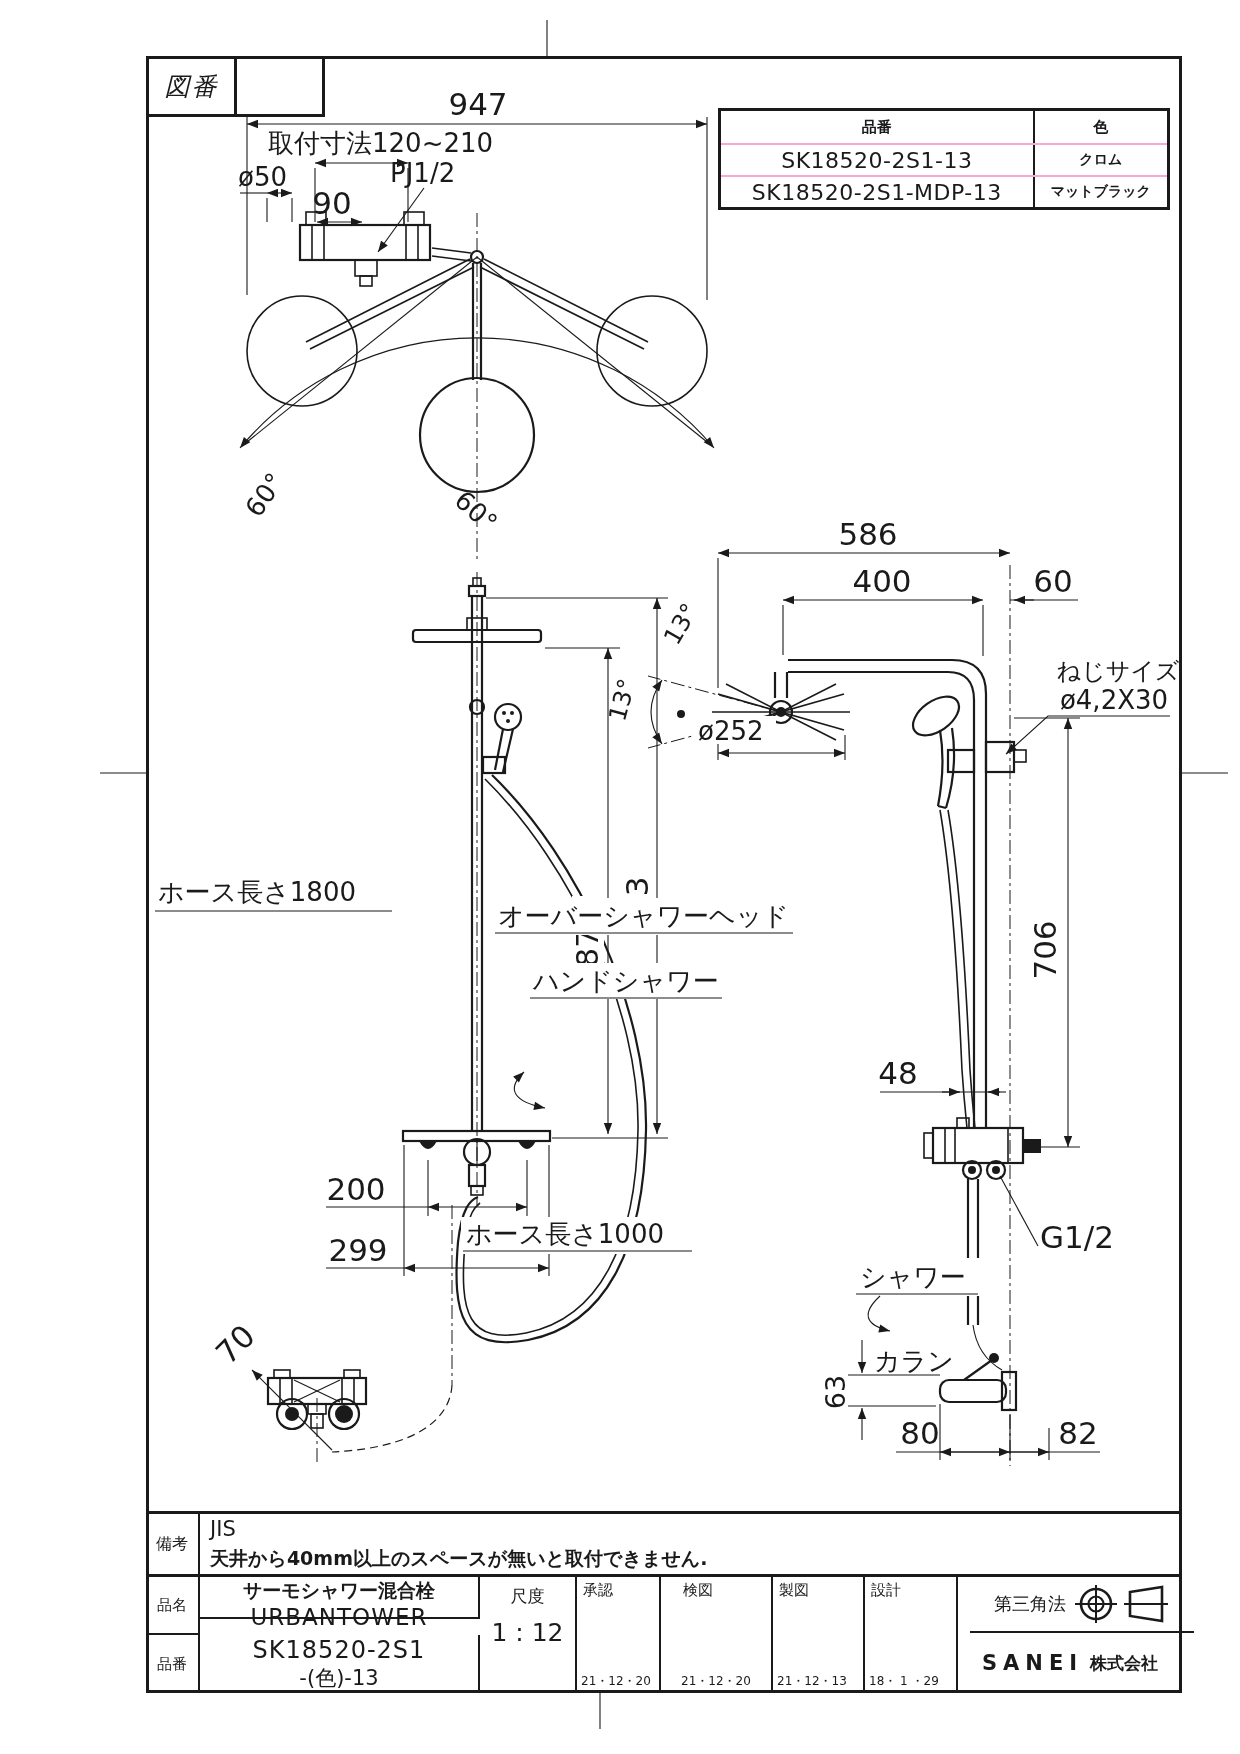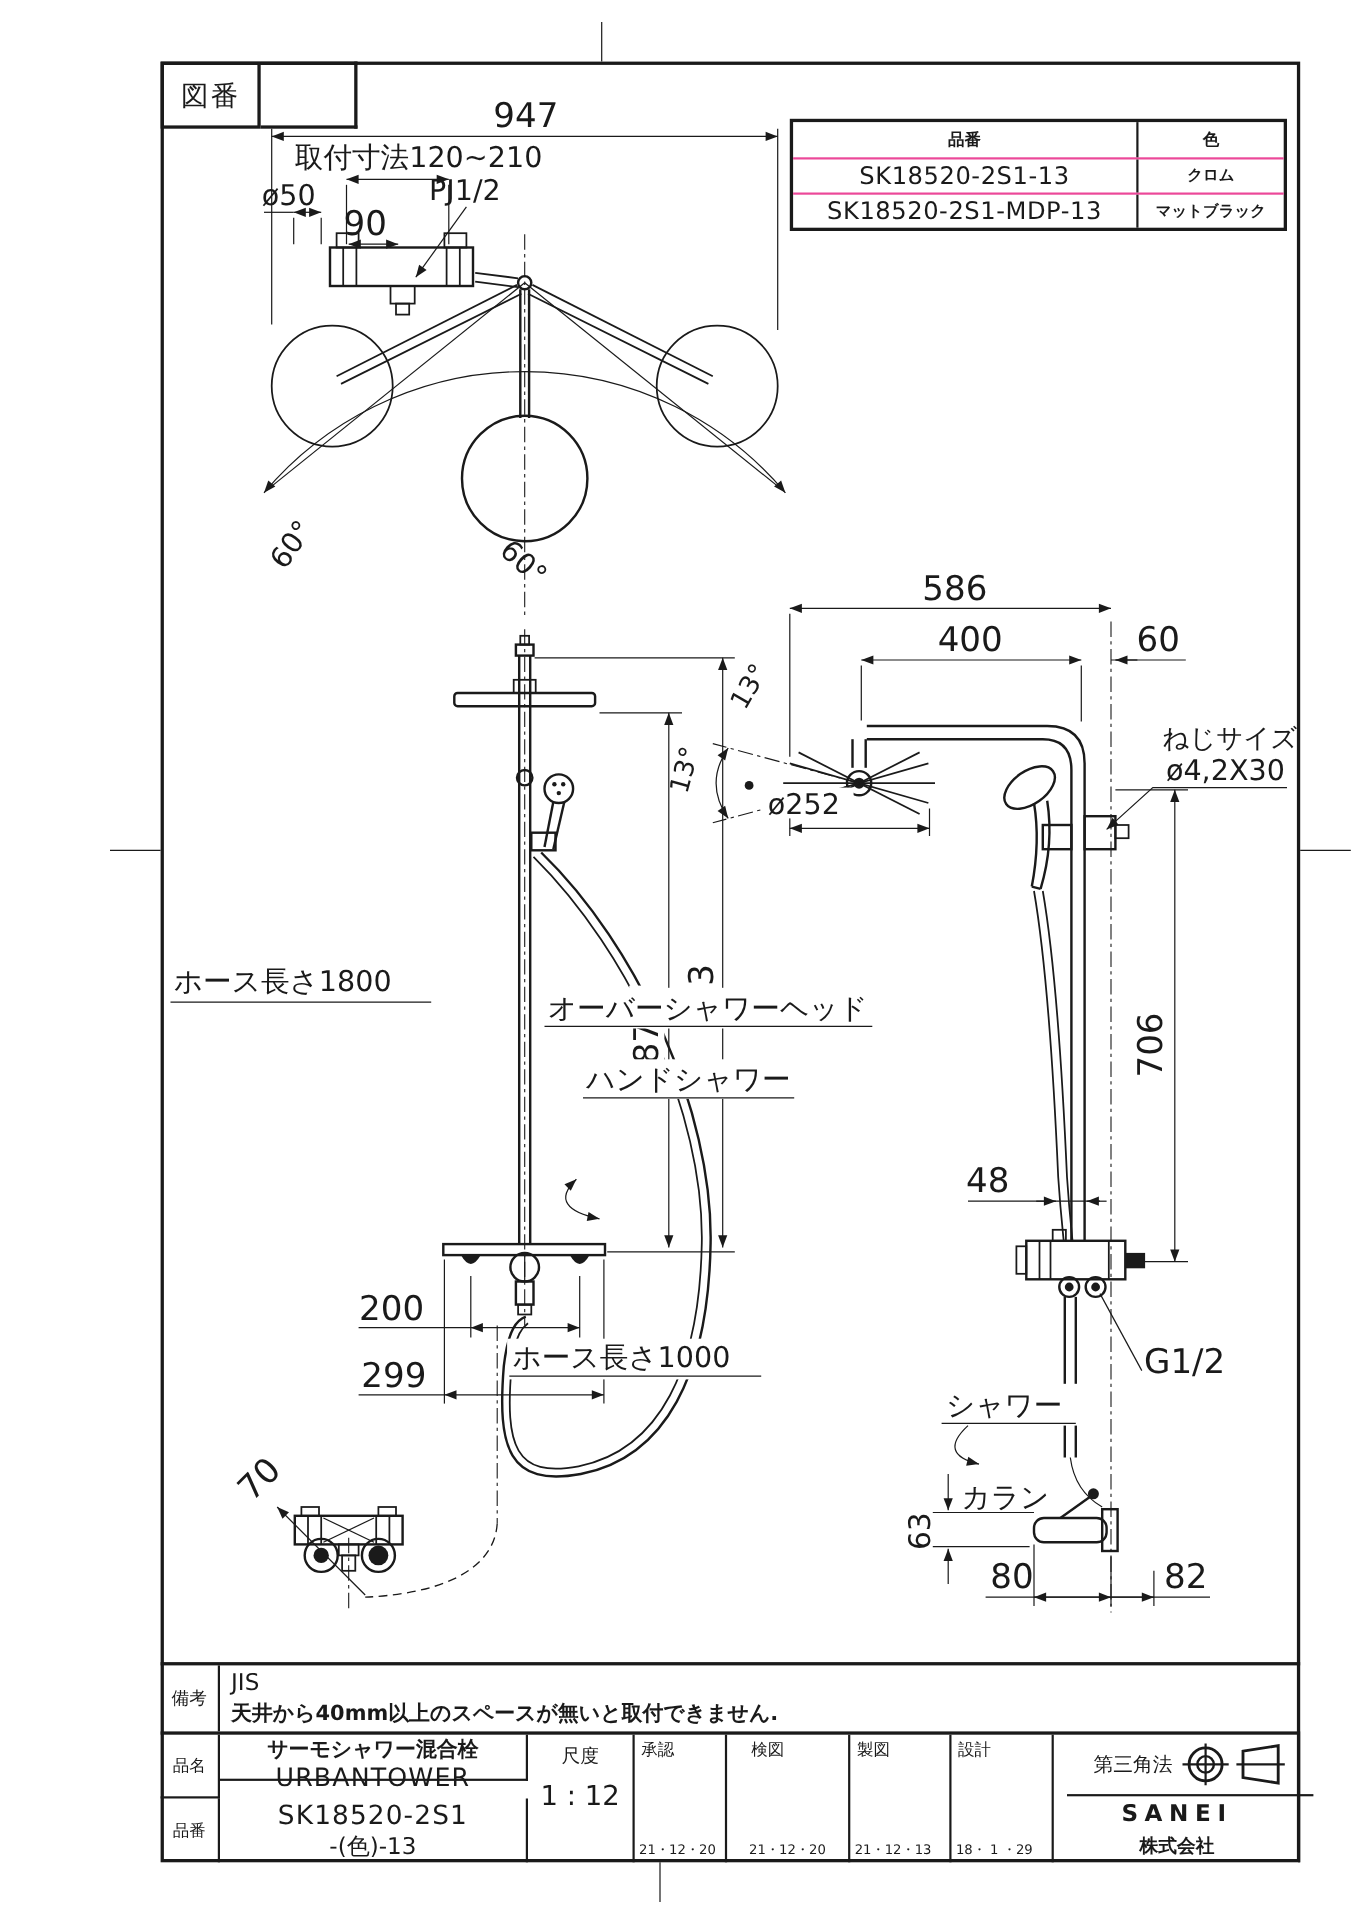--- a/index.html
+++ b/index.html
@@ -2,26 +2,26 @@
 <html><head>
 <meta charset="utf-8">
 <style>
   html,body{margin:0;padding:0;background:#e8e8e8;}
   .page{position:relative;width:1240px;height:1754px;background:#fff;
         font-family:"DejaVu Sans","Liberation Sans",sans-serif;color:#1a1a1a;overflow:hidden;}
   .abs{position:absolute;box-sizing:border-box;}
   .sheet-border{left:146px;top:56px;width:1036px;height:1637px;border:3px solid #1a1a1a;}
   
   .zuban{left:146px;top:56px;height:61px;display:flex;}
-  .zuban .cell{box-sizing:border-box;border:3px solid #1a1a1a;display:flex;align-items:center;justify-content:center;}
+  .zuban .cell{box-sizing:border-box;border:3px solid #1a1a1a;display:flex;align-items:center;justify-content:center;font-style:italic;}
   .zuban .c1{width:91px;font-size:25px;letter-spacing:2px;}
   .zuban .c2{width:88px;border-left:none;}
   
   .ptable{left:718px;top:108px;width:452px;border:3px solid #1a1a1a;}
-  .ptable .row{display:flex;border-top:2px solid #ec4899;}
+  .ptable .row{display:flex;border-top:2px solid #f9a8d4;}
   .ptable .row:first-child{border-top:none;}
   .ptable .cell{box-sizing:border-box;display:flex;align-items:center;justify-content:center;}
   .ptable .ca{width:315px;border-right:2px solid #1a1a1a;}
   .ptable .cb{width:133px;}
   .ptable .hdr{height:32px;font-size:15px;font-weight:bold;}
   .ptable .val{height:30px;}
   .ptable .pno{font-size:22px;font-weight:500;letter-spacing:0.5px;}
   .ptable .col{font-size:14px;font-weight:bold;}
   
   .remarks{left:146px;top:1511px;width:1036px;height:66px;border-top:3px solid #1a1a1a;border-bottom:3px solid #1a1a1a;display:flex;}
@@ -46,21 +46,21 @@
   .c-scale .sv{font-size:25px;font-weight:500;margin-top:10px;}
   .c-appr{left:431px;top:0;width:84px;height:116px;}
   .c-check{left:531px;top:0;width:96px;height:116px;}
   .c-draft{left:627px;top:0;width:92px;height:116px;}
   .c-design{left:719px;top:0;width:93px;height:116px;}
   .sign .lab{position:absolute;top:4px;left:6px;}
   .sign .date{position:absolute;bottom:3px;left:4px;font-size:12px;font-weight:500;white-space:nowrap;}
   .c-right{left:812px;top:0;width:224px;height:116px;border-right:none;}
   .cr-top{position:absolute;left:12px;top:0;width:224px;height:56px;border-bottom:2px solid #1a1a1a;box-sizing:border-box;display:flex;align-items:center;justify-content:center;gap:8px;}
   .cr-top .pl{font-size:18px;}
-  .cr-bot{position:absolute;left:0;top:56px;width:224px;height:60px;display:flex;align-items:center;justify-content:center;gap:7px;flex-direction:column;}
+  .cr-bot{position:absolute;left:0;top:56px;width:224px;height:60px;display:flex;align-items:center;justify-content:center;gap:7px;}
   .cr-bot .en{font-size:21px;font-weight:bold;letter-spacing:6px;}
   .cr-bot .jp{font-size:17px;font-weight:bold;}
   
   svg.draw{position:absolute;left:0;top:0;}
   .ol{stroke:#1a1a1a;stroke-width:2.2;fill:none;}
   .ol2{stroke:#1a1a1a;stroke-width:1.6;fill:none;}
   .tl{stroke:#1a1a1a;stroke-width:1.1;fill:none;}
   .cl{stroke:#1a1a1a;stroke-width:1;fill:none;stroke-dasharray:14 4 3 4;}
   .dl{stroke:#1a1a1a;stroke-width:1.2;fill:none;stroke-dasharray:8 5;}
   .fill{fill:#1a1a1a;stroke:none;}

